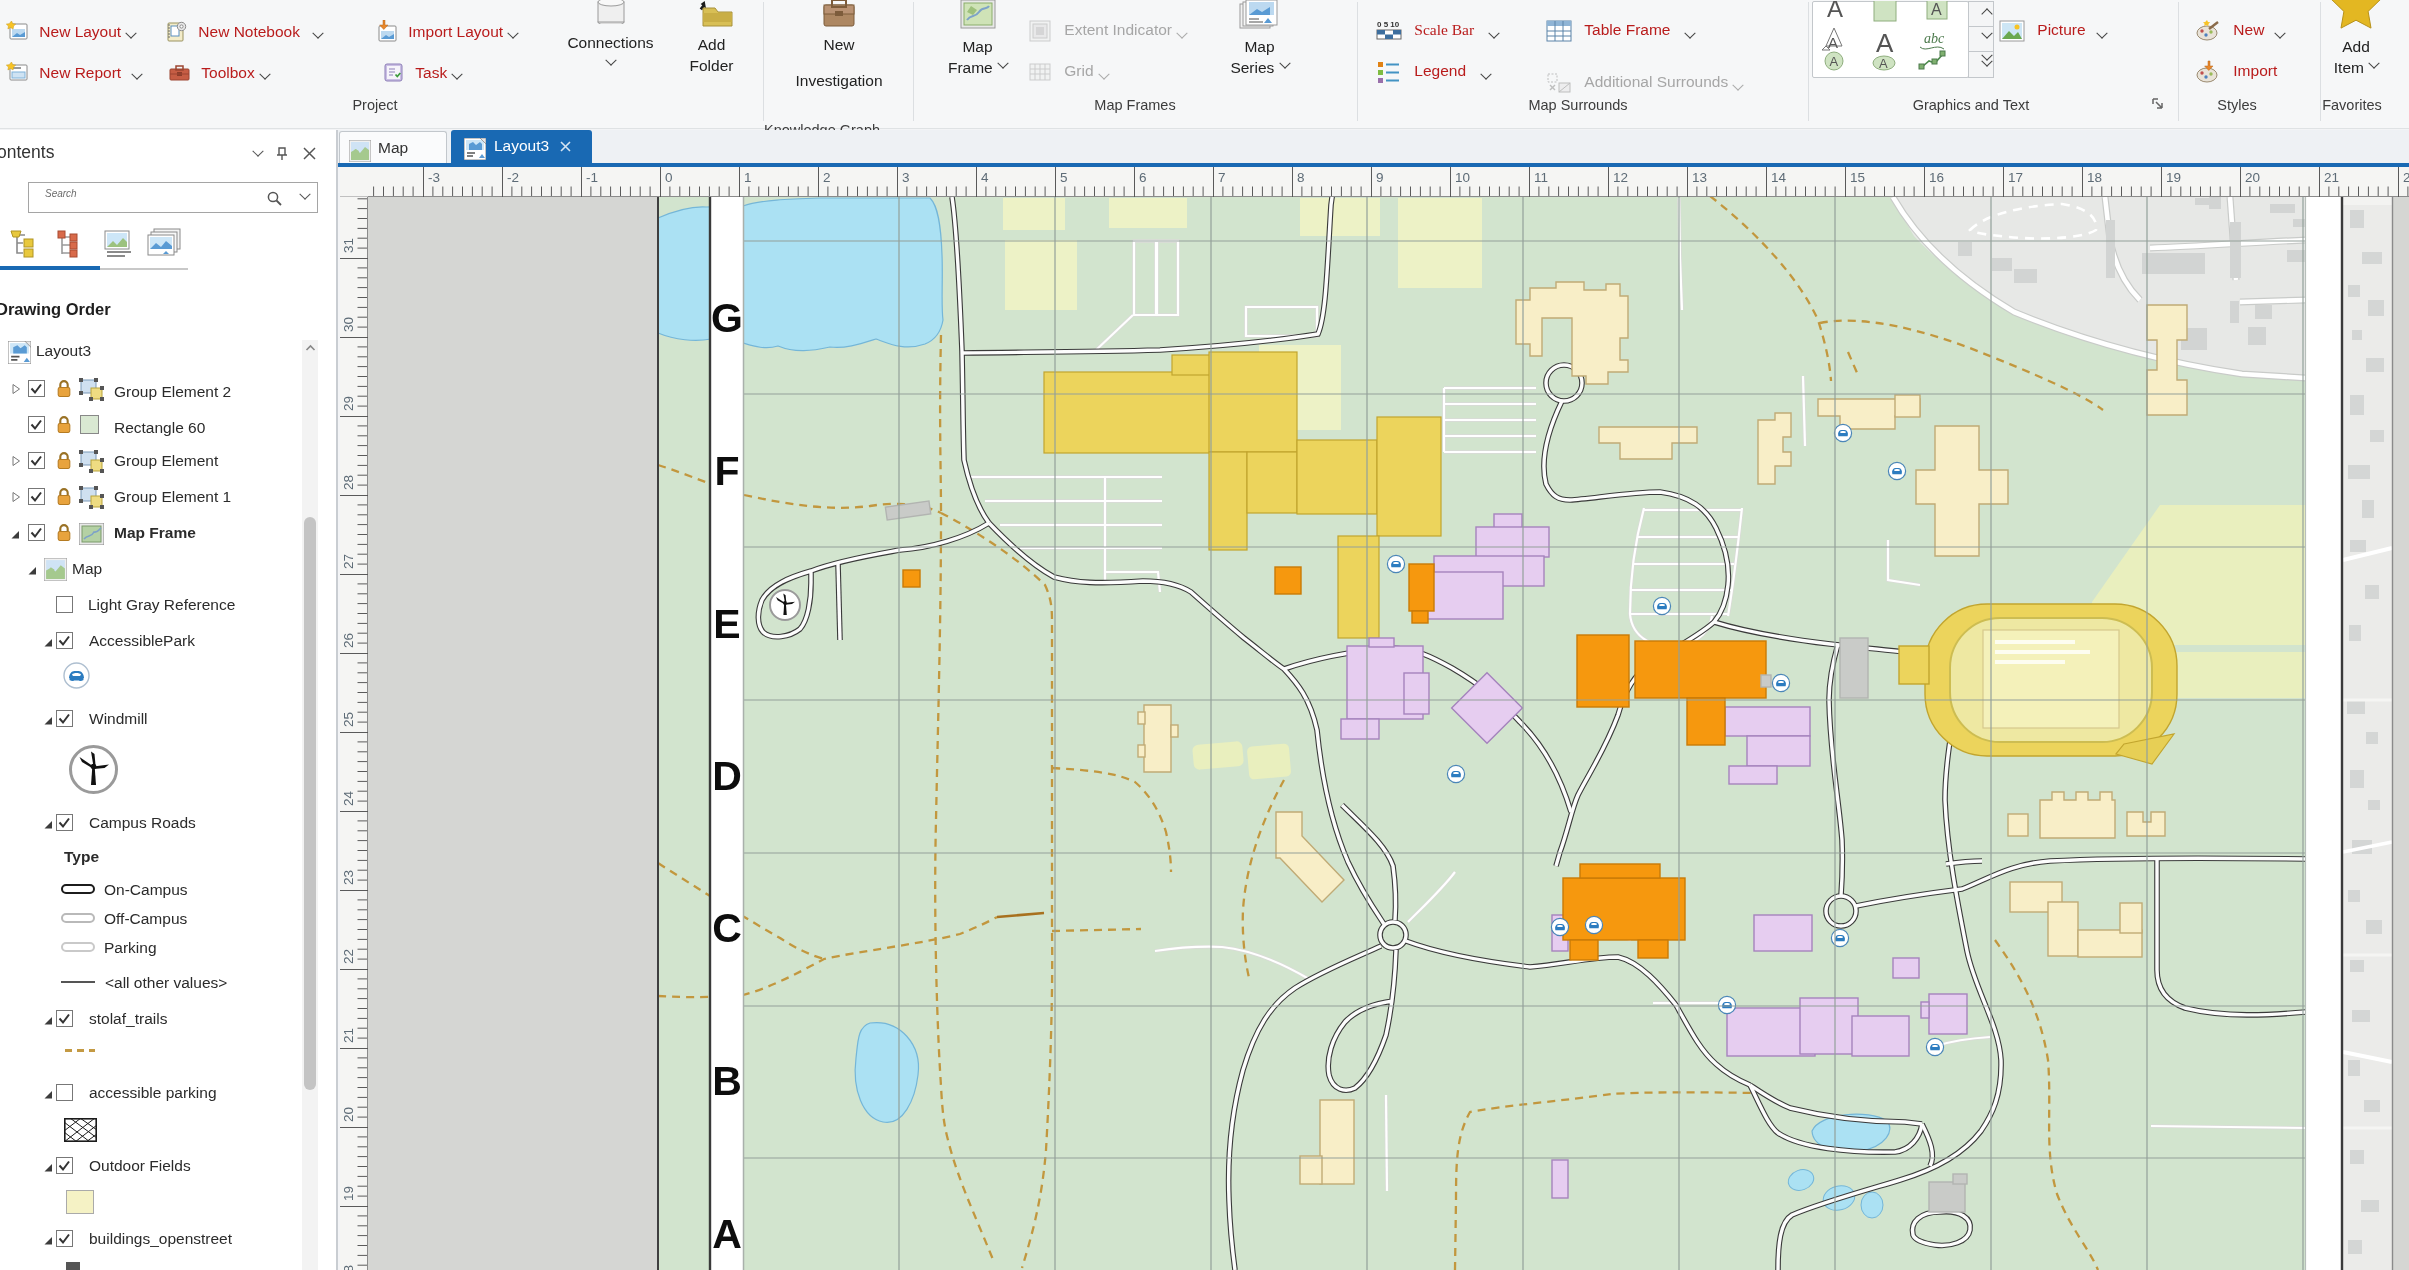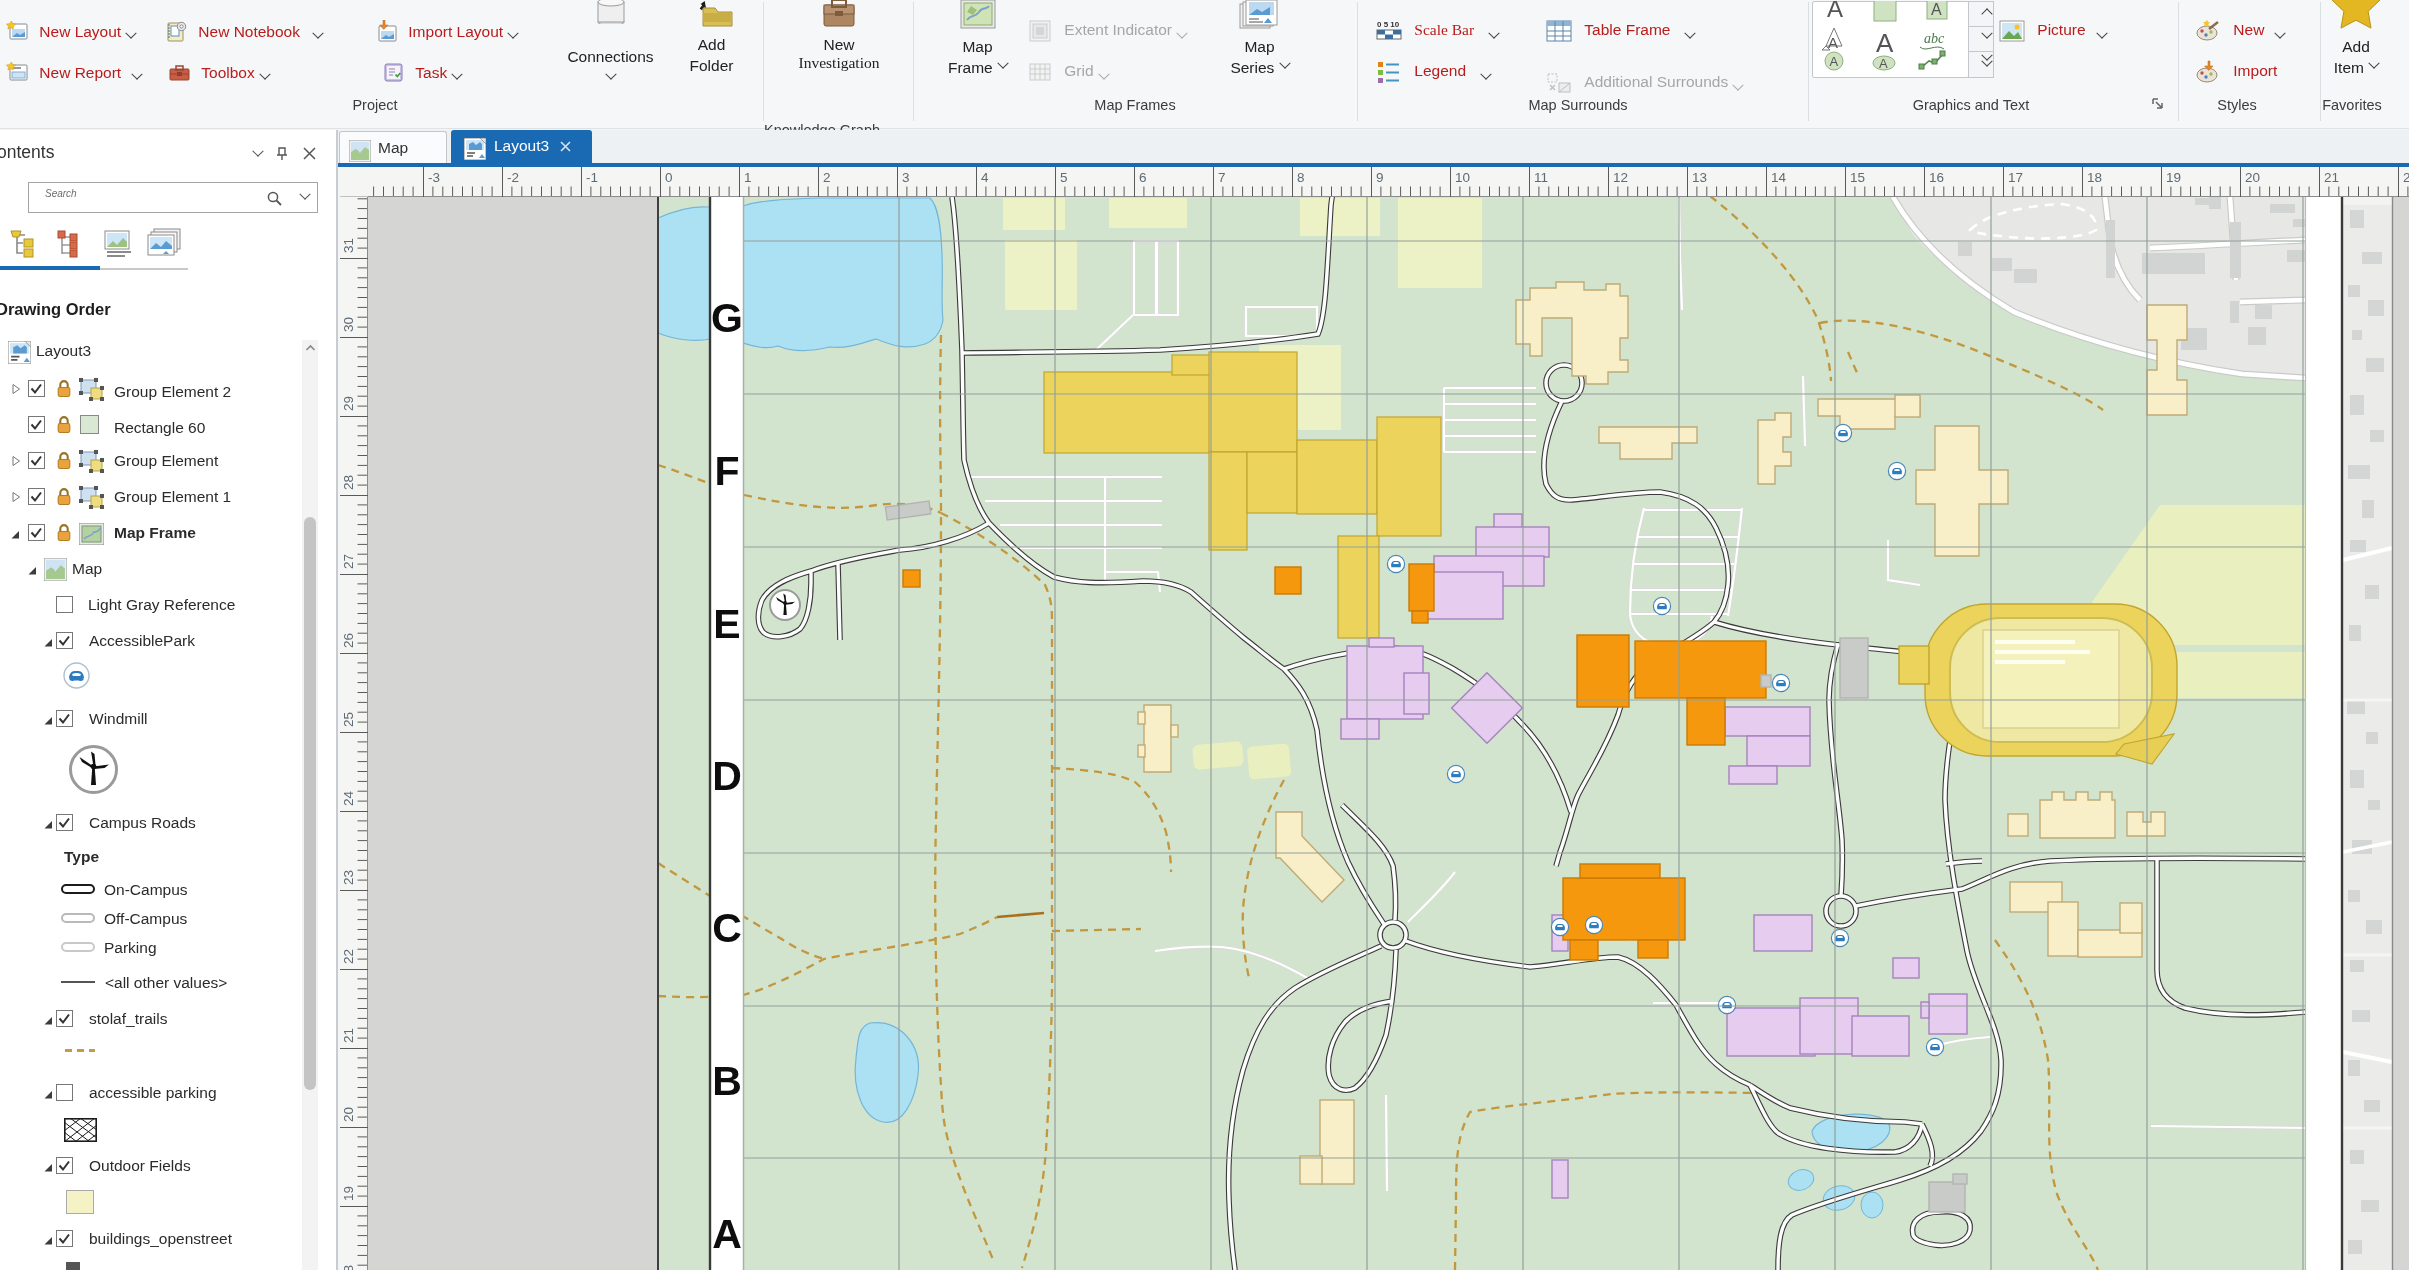--- a/index.html
+++ b/index.html
@@ -90,21 +90,21 @@
     <span style="vertical-align:6px;margin-left:6px;">Task</span><span class="chev"></span>
   </div>
 
   <div class="bigbtn" style="left:563px;top:0;width:95px;">
     <svg width="38" height="30" viewBox="0 -6 38 30" style="margin-top:-6px;">
         <ellipse cx="19" cy="22" rx="13" ry="4" fill="#dcdcdc" stroke="#9a9a9a"></ellipse>
         <rect x="6" y="2" width="26" height="20" fill="#efefef" stroke="#9a9a9a"></rect>
         <path d="M6 2 h26" stroke="#fff"></path>
         <ellipse cx="19" cy="2" rx="13" ry="4" fill="#f8f8f8" stroke="#9a9a9a"></ellipse>
       </svg>
-    <div style="margin-top:20px;">Connections</div>
+    <div style="margin-top:6px;">Connections</div>
     <div style="margin-top:4px;"><span class="chev" style="margin-left:0;"></span></div>
   </div>
 
   <div class="bigbtn" style="left:664px;top:0;width:95px;">
     <svg width="46" height="27" viewBox="0 0 46 27">
         <path d="M12 1 l6 5 -2 0 0 4 -3 0 0 -4 -2 0 z" fill="#1c1c1c" transform="rotate(40 14 6)"></path>
         <path d="M14 8 h12 l3 4 h14 v14 h-29 z" fill="#d8bf55" stroke="#a8913a"></path>
         <path d="M14 13 h29 v9 h-29 z" fill="#c9ae45"></path>
       </svg>
     <div style="margin-top:5px;">Add</div>
@@ -112,21 +112,21 @@
   </div>
 
   <div class="bigbtn" style="left:780px;top:0;width:118px;">
     <svg width="42" height="27" viewBox="0 0 42 27">
         <rect x="6" y="5" width="30" height="21" rx="2" fill="#ad8762" stroke="#7d5c3b"></rect>
         <rect x="6" y="5" width="30" height="9" fill="#b99273" stroke="#7d5c3b"></rect>
         <rect x="14" y="0" width="14" height="7" fill="none" stroke="#7d5c3b" stroke-width="2"></rect>
         <rect x="17" y="11" width="8" height="5" fill="#7d5c3b"></rect>
       </svg>
     <div style="margin-top:5px;">New</div>
-    <div style="margin-top:0;font-family:Liberation Serif, serif;">Investigation</div>
+    <div style="margin-top:18px;">Investigation</div>
   </div>
 
   <div class="bigbtn" style="left:930px;top:0;width:95px;">
     <svg width="42" height="30" viewBox="0 0 42 30">
         <rect x="4" y="0" width="34" height="28" fill="#e8e8e8" stroke="#9a9a9a"></rect>
         <rect x="7" y="3" width="28" height="22" fill="#cfe3b7" stroke="#8aad6a"></rect>
         <path d="M10 20 c4-6 8-2 12-8 s8-2 10-6" stroke="#7da2c8" stroke-width="2" fill="none"></path>
         <path d="M14 6 l6 4 -4 5 -6-3 z" fill="#9ec07c"></path>
       </svg>
     <div style="margin-top:4px;">Map</div>

